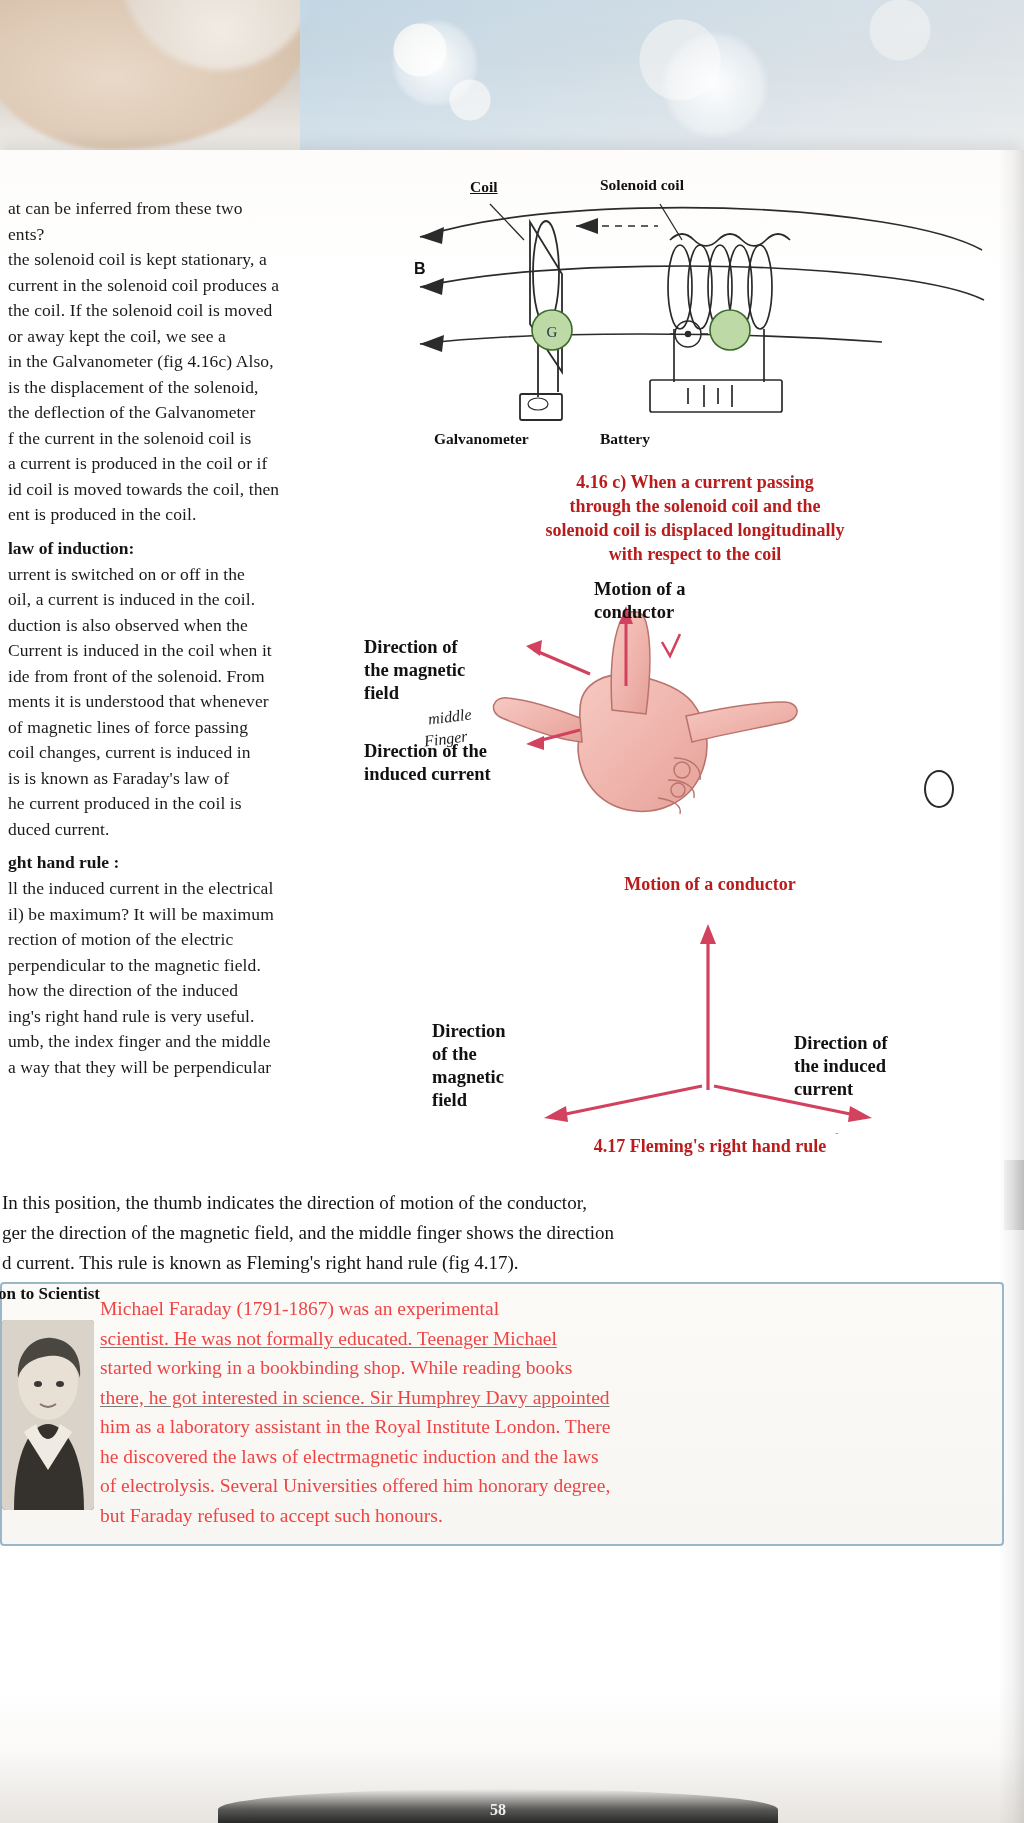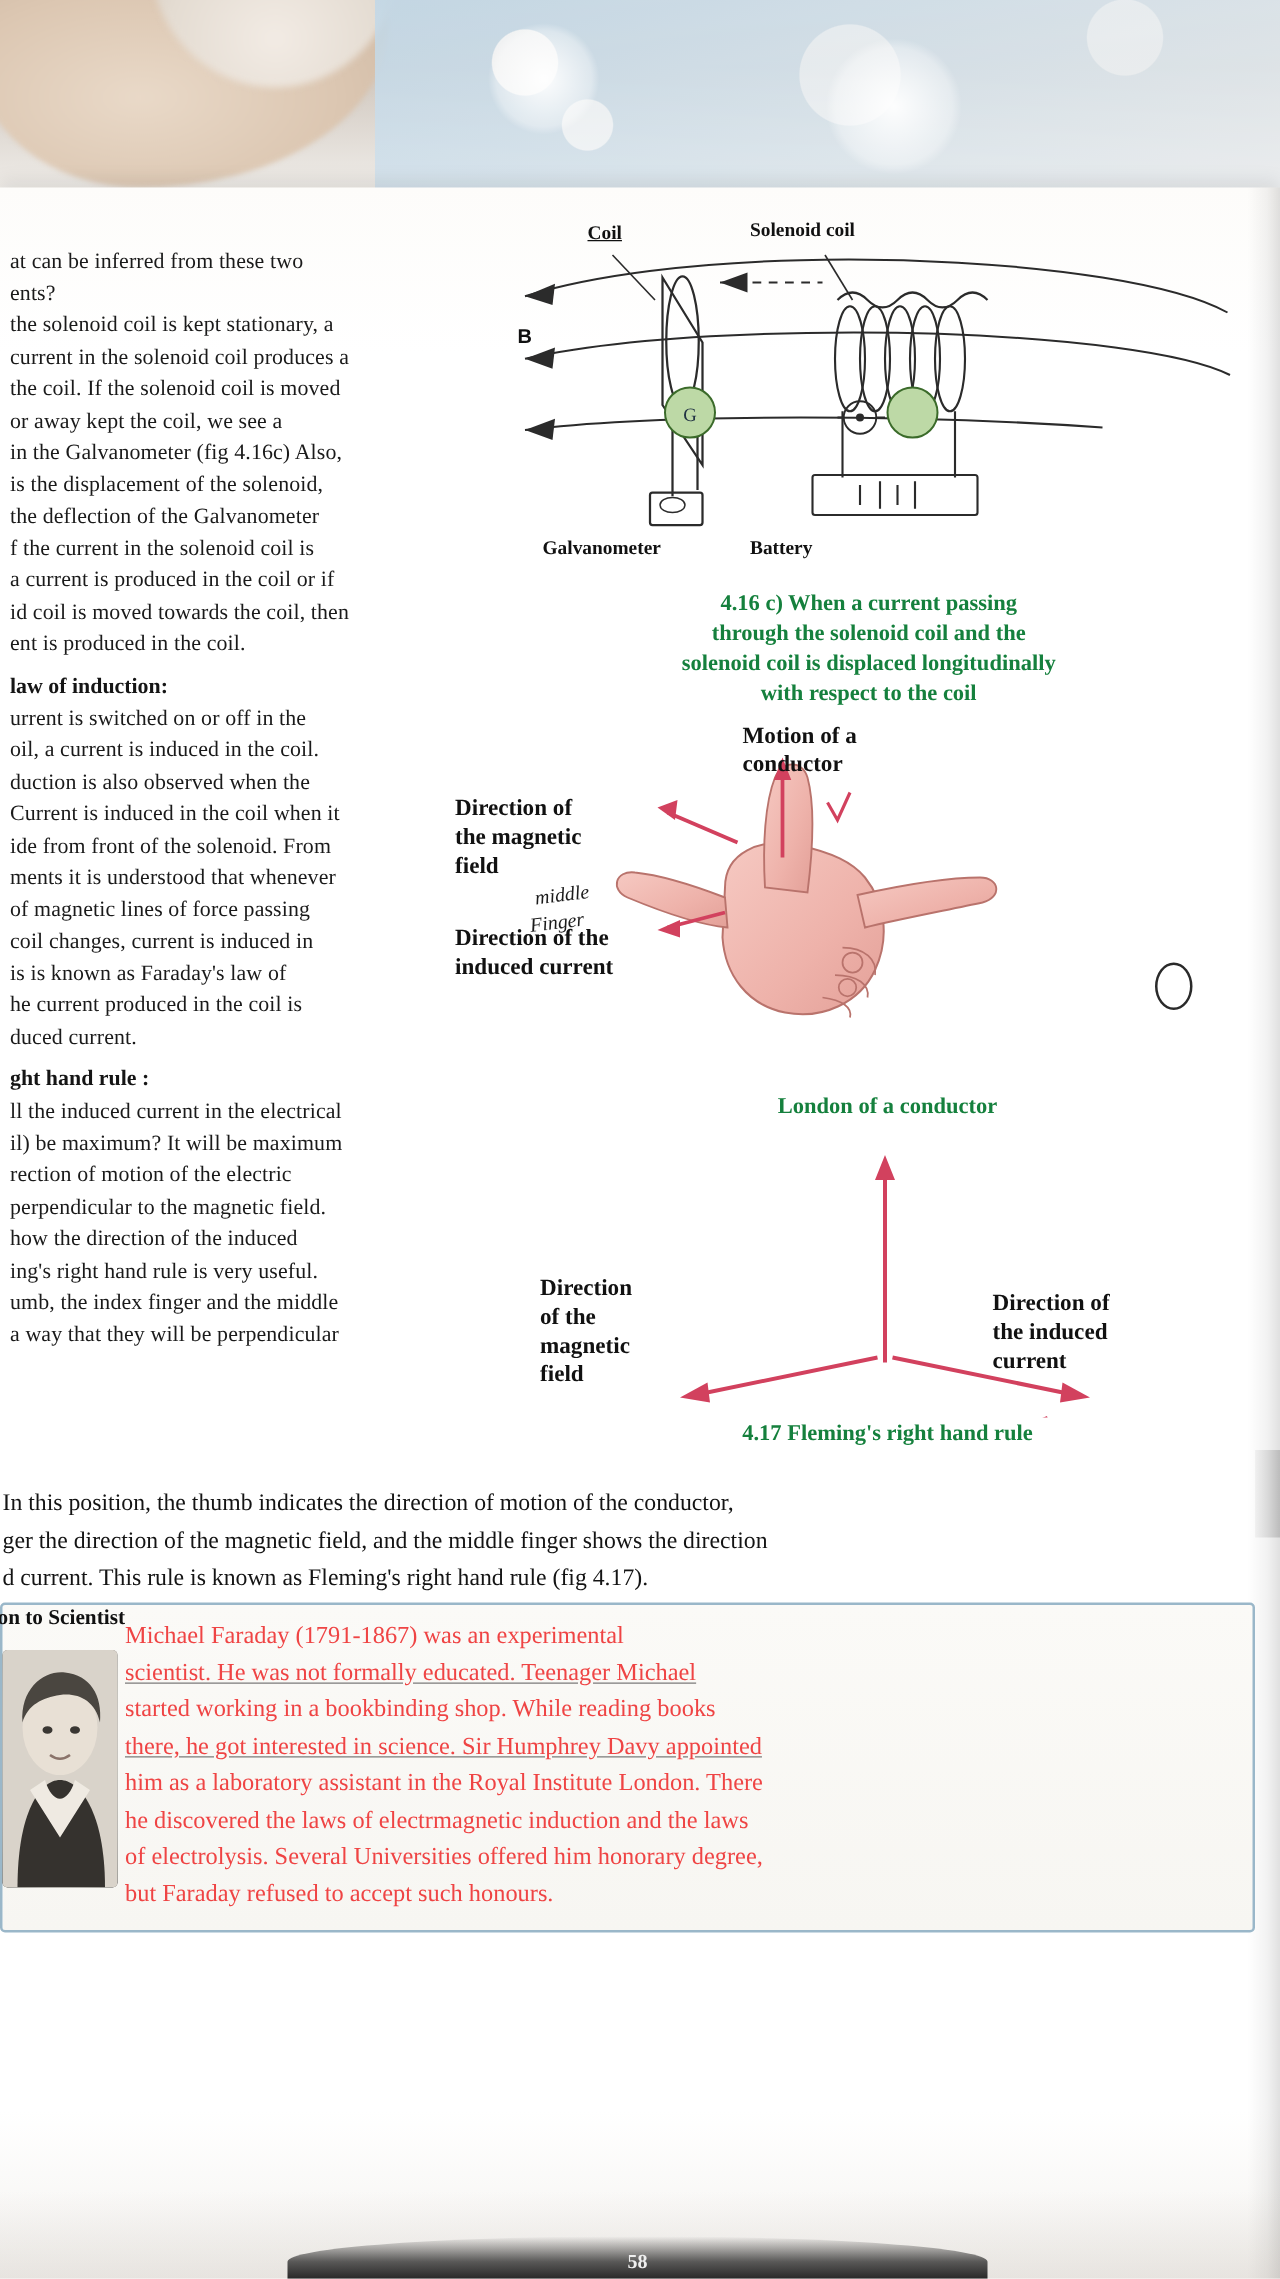--- a/index.html
+++ b/index.html
@@ -97,21 +97,21 @@
     color: #151515;
   }
   .lc-gap { height: 7px; }
 
   
   .cap-bold {
     font-weight: bold;
     font-size: 18px;
     line-height: 24px;
     text-align: center;
-    color: #15803d;
+    color: #b91c1c;
   }
   .fig-label {
     font-weight: bold;
     font-size: 15.5px;
     color: #111;
   }
 
   
   .fig416 {
     position: absolute;
@@ -196,21 +196,21 @@
     position: absolute;
     left: 100px; top: 1294px; width: 900px;
     font-size: 19.5px;
     line-height: 29.5px;
     color: #ef4444;
   }
   .sci-text .ln { white-space: nowrap; }
   .u { text-decoration: underline; text-decoration-color: rgba(20,20,20,.55); text-underline-offset: 2px; }
   .pn-band {
     position: absolute;
-    left: 230px; bottom: 0px; width: 560px; height: 34px;
+    left: 218px; bottom: 0px; width: 560px; height: 34px;
     background: linear-gradient(180deg, rgba(30,30,30,.0) 0%, rgba(40,40,40,.75) 60%, rgba(20,20,20,.9) 100%);
     border-radius: 50% 50% 0 0 / 60% 60% 0 0;
   }
   .pn-text {
     position: absolute;
     left: 0; right: 0; bottom: 4px; text-align: center;
     color: #efefef; font-size: 16px; font-weight: bold;
   }
   .o-mark {
     position: absolute;
@@ -417,21 +417,21 @@
 
     <div class="hand-label" style="left:-66px;top:150px;width:200px;">
       <span>Direction of the</span><br>
       <span>induced current</span>
     </div>
   </div>
 
   <div class="o-mark"></div>
 
   <div class="fig417">
-    <div style="position:absolute;left:10px;top:-8px;width:560px;text-align:center;" class="cap-bold">London of a conductor</div>
+    <div style="position:absolute;left:10px;top:-8px;width:560px;text-align:center;" class="cap-bold">Motion of a conductor</div>
 
     <svg width="580" height="230" viewBox="0 0 580 230" style="position:absolute;left:0;top:24px;">
       <g stroke="#d2415e" stroke-width="3.2" fill="none">
         <path d="M288,186 L288,34"></path>
         <path d="M282,182 L136,212"></path>
         <path d="M294,182 L440,212"></path>
       </g>
       <polygon points="288,20 280,40 296,40" fill="#d2415e"></polygon>
       <polygon points="124,214 146,202 148,218" fill="#d2415e"></polygon>
       <polygon points="452,214 430,202 428,218" fill="#d2415e"></polygon>

